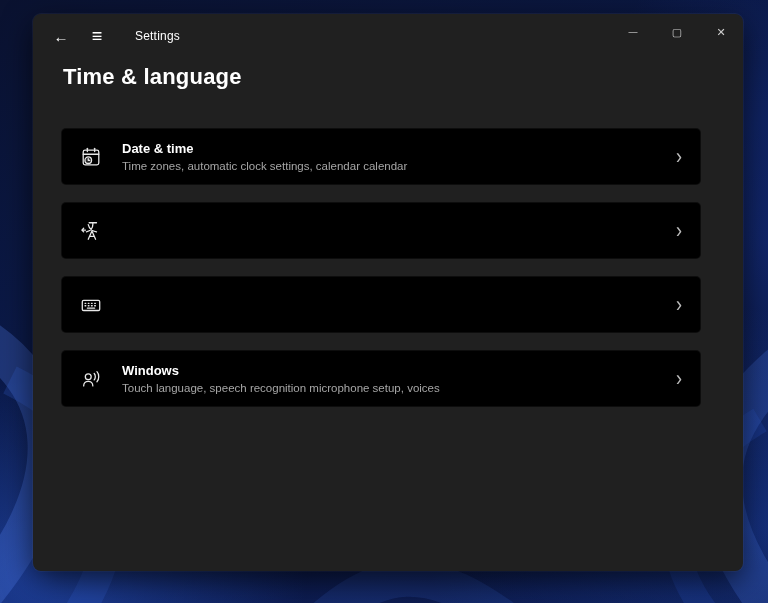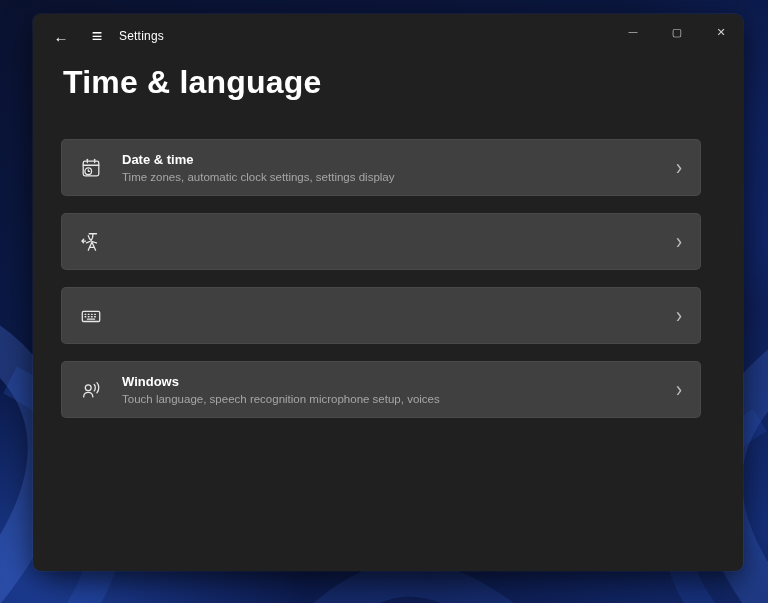--- a/index.html
+++ b/index.html
@@ -26,36 +26,36 @@
   }
 
   
   .titlebar {
     display:flex; align-items:center; height:44px; padding-left:10px; position:relative;
   }
   .tb-btn {
     width:36px; height:32px; display:flex; align-items:center; justify-content:center;
     color:#ffffff; font-size:15px; border-radius:4px; cursor:pointer; background:transparent; border:none;
   }
-  .app-title { font-size:12px; color:#ffffff; margin-left:4px; letter-spacing:0.2px; }
+  .app-title { font-size:12px; color:#ffffff; margin-left:20px; letter-spacing:0.2px; }
 
   .win-controls { position:absolute; right:0; top:0; display:flex; height:36px; }
   .win-controls .ctl {
     width:44px; height:36px; display:flex; align-items:center; justify-content:center;
     color:#cfcfcf; font-size:11px; background:transparent; border:none; cursor:pointer;
   }
 
   
   .page { padding:6px 42px 0 28px; }
-  .page-title { font-size:32px; font-weight:700; letter-spacing:0.2px; margin-left:2px; }
+  .page-title { font-size:22px; font-weight:700; letter-spacing:0.2px; margin-left:2px; }
 
   .cards { margin-top:38px; display:flex; flex-direction:column; gap:17px; }
   .card {
     display:flex; align-items:center; gap:18px;
-    background:#404040; border:1px solid rgba(255,255,255,0.05);
+    background:#000000; border:1px solid rgba(255,255,255,0.05);
     border-radius:5px; padding:10px 18px 10px 16px; min-height:57px; cursor:pointer;
   }
   .card .icon-wrap { width:26px; display:flex; justify-content:center; flex-shrink:0; }
   .card .texts { flex:1; display:flex; flex-direction:column; gap:4px; }
   .card .label { font-size:13px; font-weight:700; color:#ffffff; }
   .card .desc  { font-size:11.5px; color:#a6a6a6; }
   .card .chev  { color:#bdbdbd; font-size:18px; line-height:1; flex-shrink:0; transform:scaleY(1.2); }
 
   svg.glyph { stroke:#e8e8e8; fill:none; stroke-width:1.4; stroke-linecap:round; stroke-linejoin:round; }
 </style>
@@ -107,21 +107,21 @@
             <rect x="3.5" y="4.5" width="17" height="16" rx="2"></rect>
             <line x1="3.5" y1="9" x2="20.5" y2="9"></line>
             <line x1="8" y1="2.5" x2="8" y2="6"></line>
             <line x1="16" y1="2.5" x2="16" y2="6"></line>
             <circle cx="9" cy="15.5" r="3.6" fill="#2b2b2b"></circle>
             <polyline points="9,13.8 9,15.6 10.6,15.6"></polyline>
           </svg>
         </span>
         <span class="texts">
           <span class="label">Date &amp; time</span>
-          <span class="desc">Time zones, automatic clock settings, settings display</span>
+          <span class="desc">Time zones, automatic clock settings, calendar calendar</span>
         </span>
         <span class="chev">›</span>
       </div>
 
       <div class="card">
         <span class="icon-wrap">
           <svg class="glyph" width="22" height="22" viewBox="0 0 24 24">
             <path d="M10 3 h8 M14 3 v2 c0 4 -3 7 -7 8 M9 5 c1 4 4 7 9 8"></path>
             <path d="M9 21 l4 -9 l4 9 M10.4 17.8 h5.2"></path>
             <path d="M4 9 l-2 2 l2 2 M2 11 h4"></path>

